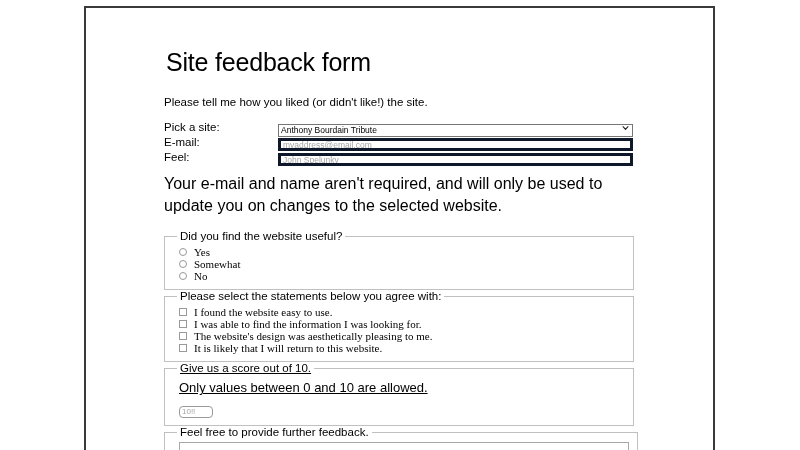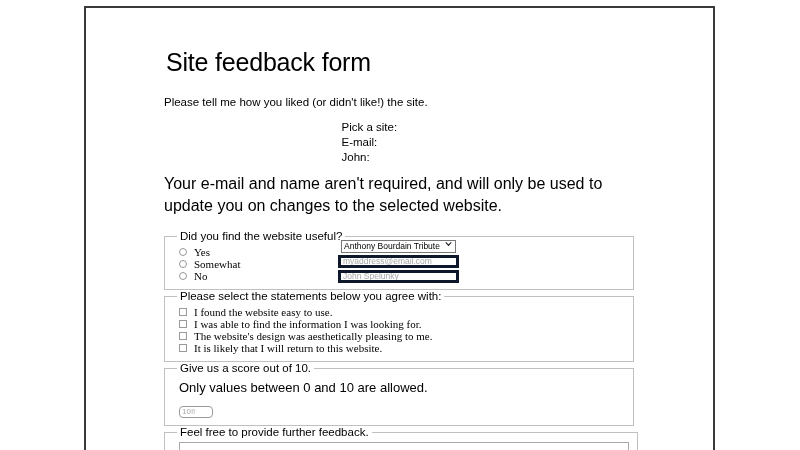--- a/index.html
+++ b/index.html
@@ -59,21 +59,20 @@
   }
 
   
   .field-rows { width: 469px; }
 
   .field-row {
     display: flex;
     align-items: center;
     height: 13px;
     margin-bottom: 2px;
-    flex-direction: column;
   }
 
   .field-label {
     width: 114px;
     flex: 0 0 114px;
     font-size: 11.5px;
     color: #000000;
     line-height: 13px;
   }
 
@@ -132,21 +131,21 @@
   }
   fieldset.box > legend {
     font-size: 11.5px;
     color: #000000;
     padding: 0 3px;
     margin-left: 4px;
   }
 
   #fs-useful { margin-top: 14px; }
   #fs-agree  { margin-top: 0px; }
-  #fs-score  { margin-top: 0px; }
+  #fs-score  { margin-top: 0px; text-decoration: underline; }
   #fs-extra  { margin-top: 0px; padding-bottom: 10px; }
 
   .opt-row {
     display: flex;
     align-items: center;
     height: 12px;
     margin-bottom: 0px;
     padding-left: 6px;
   }
   .opt-row + .opt-row { margin-top: 0px; }
@@ -247,21 +246,21 @@
       </div>
 
       <div class="field-row">
         <label class="field-label">E-mail:</label>
         <div class="field-control">
           <input type="text" class="text-field" placeholder="myaddress@email.com" style="">
         </div>
       </div>
 
       <div class="field-row">
-        <label class="field-label">John:</label>
+        <label class="field-label">Feel:</label>
         <div class="field-control">
           <input type="text" class="text-field" placeholder="John Spelunky" style="">
         </div>
       </div>
 
     </div>
 
     <p class="notice-text">Your e-mail and name aren't required, and will only be used to update you on changes to the selected website.</p>
 
     <fieldset class="box" id="fs-useful">

